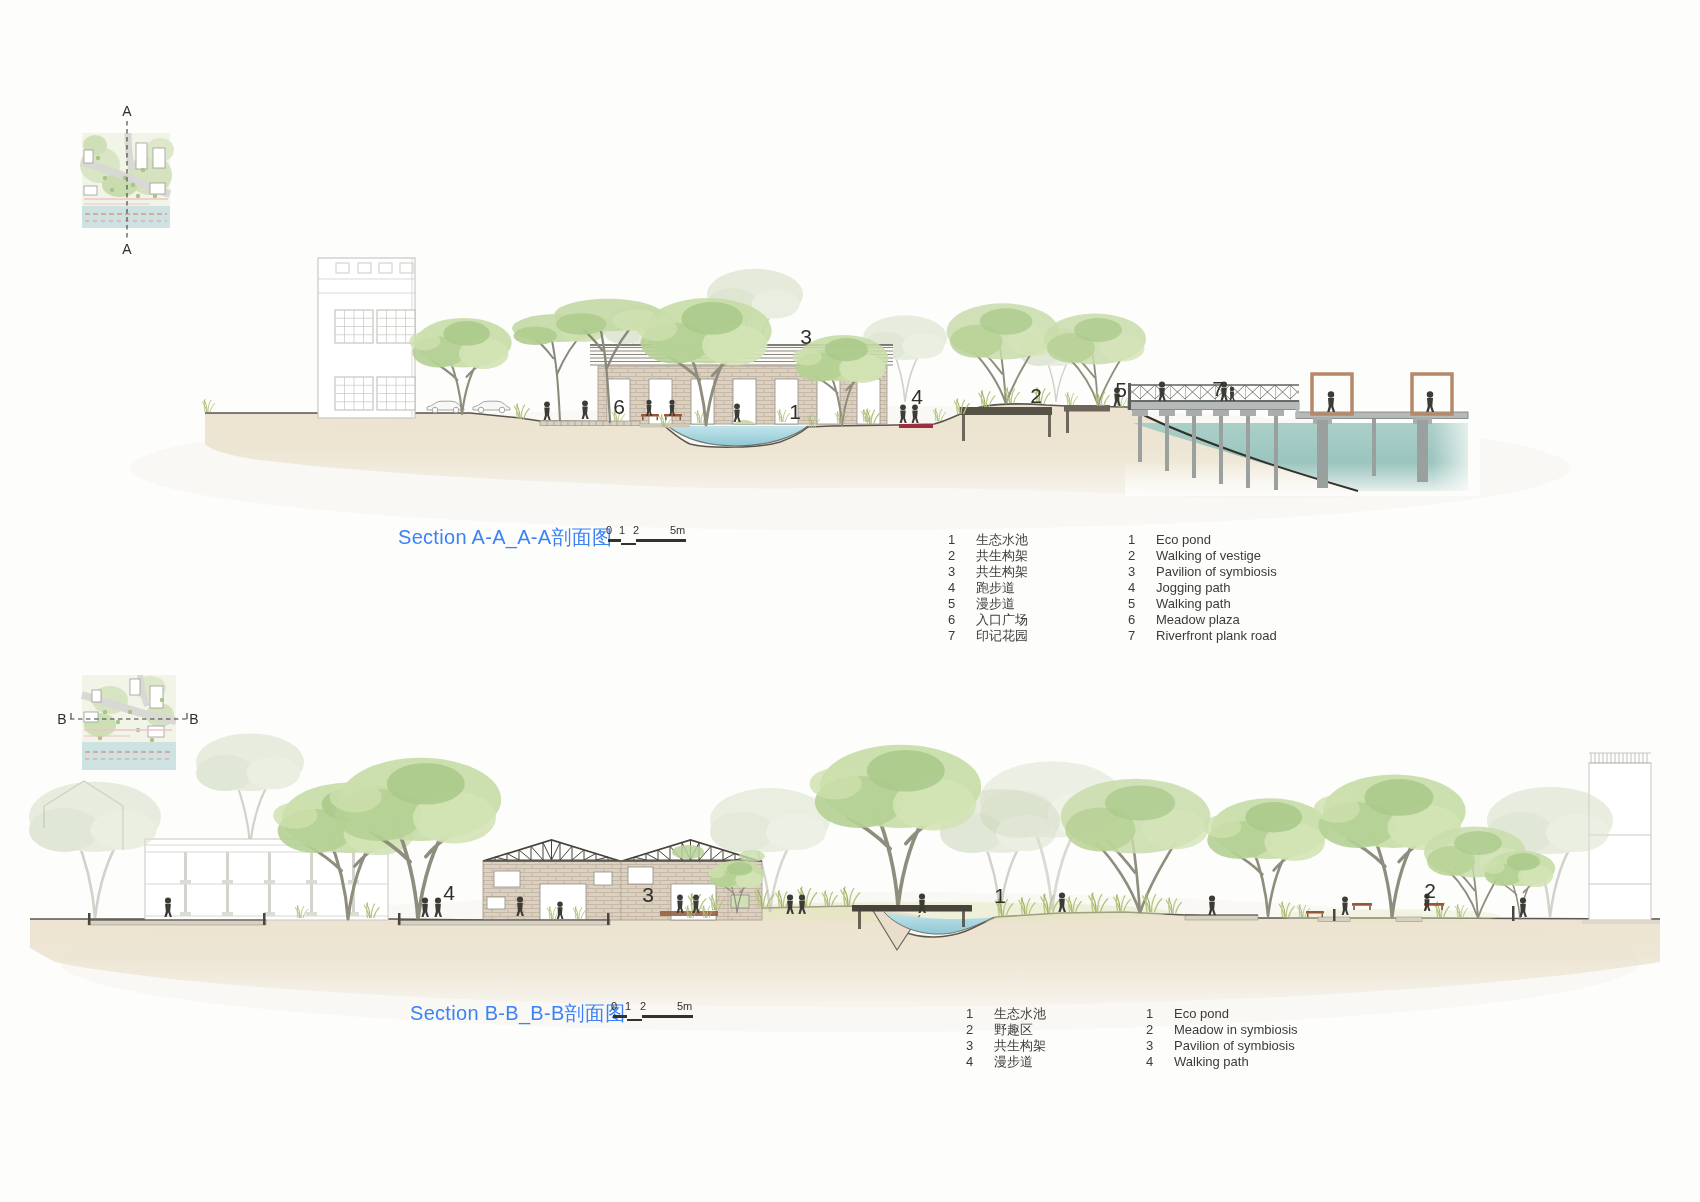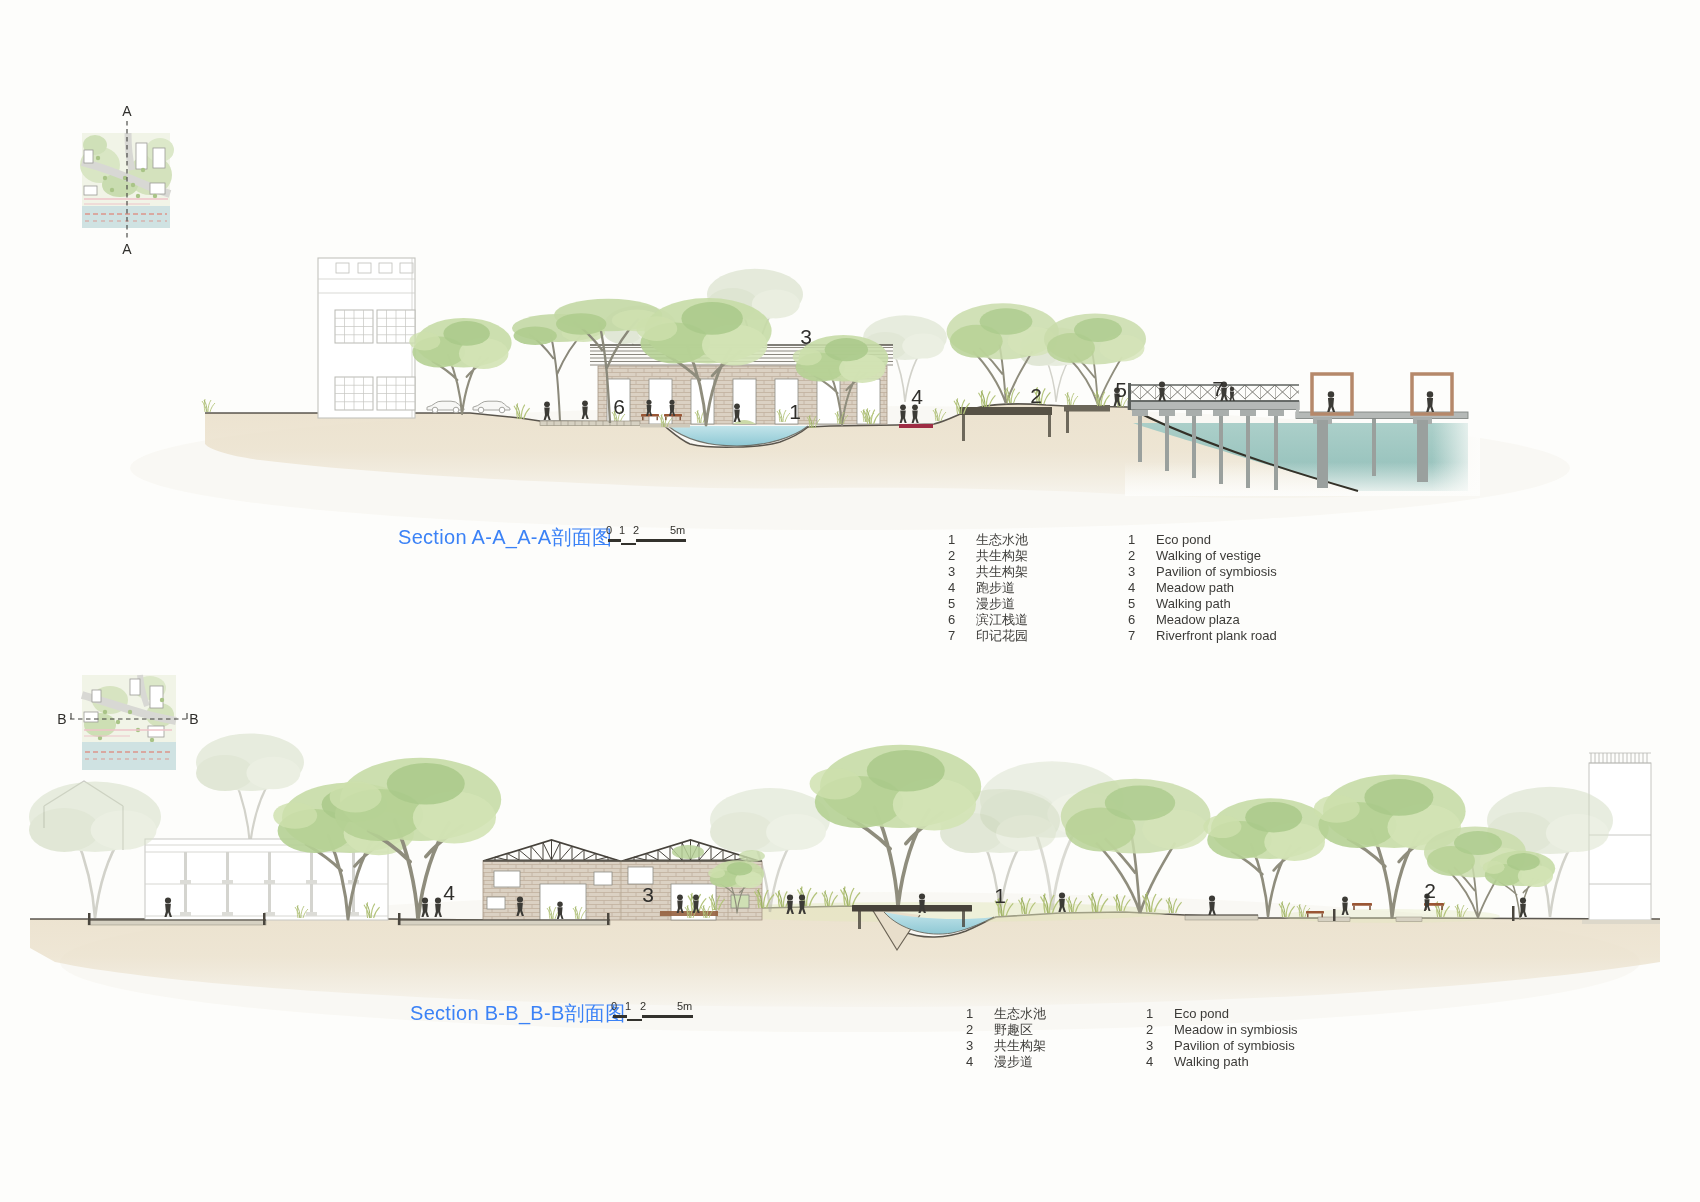--- a/index.html
+++ b/index.html
@@ -528,21 +528,21 @@
   <div class="lrow">
         <span class="lnum">4</span>
         <span>跑步道</span>
       </div>
   <div class="lrow">
         <span class="lnum">5</span>
         <span>漫步道</span>
       </div>
   <div class="lrow">
         <span class="lnum">6</span>
-        <span>滨江栈道</span>
+        <span>入口广场</span>
       </div>
   <div class="lrow">
         <span class="lnum">7</span>
         <span>印记花园</span>
       </div>
 </div>
 <div class="legend" style="left:1128px;top:532px;">
   <div class="lrow">
         <span class="lnum">1</span>
         <span>Eco pond</span>
@@ -550,21 +550,21 @@
   <div class="lrow">
         <span class="lnum">2</span>
         <span>Walking of vestige</span>
       </div>
   <div class="lrow">
         <span class="lnum">3</span>
         <span>Pavilion of symbiosis</span>
       </div>
   <div class="lrow">
         <span class="lnum">4</span>
-        <span>Meadow path</span>
+        <span>Jogging path</span>
       </div>
   <div class="lrow">
         <span class="lnum">5</span>
         <span>Walking path</span>
       </div>
   <div class="lrow">
         <span class="lnum">6</span>
         <span>Meadow plaza</span>
       </div>
   <div class="lrow">

